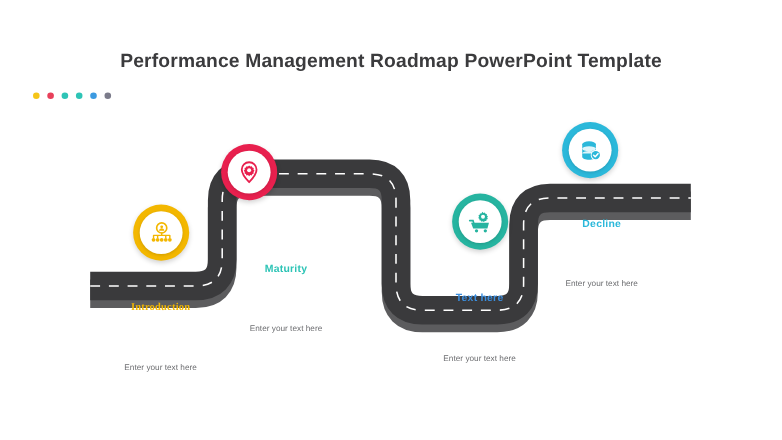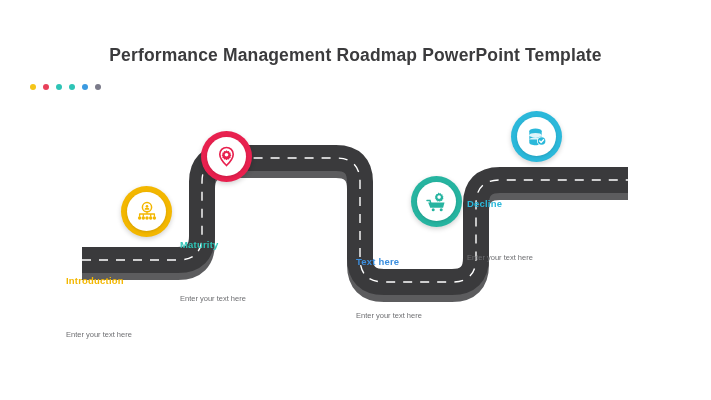--- a/index.html
+++ b/index.html
@@ -65,20 +65,21 @@
     position: absolute;
     background: #ffffff;
     border-radius: 50%;
     box-shadow: 0 1px 3px rgba(0,0,0,0.14);
   }
   .marker svg { position: relative; z-index: 2; }
 
   
   .caption {
     position: absolute;
+    text-align: center;
     width: 160px;
   }
   .caption .cap-title {
     font-size: 9.5px;
     font-weight: bold;
     letter-spacing: 0.2px;
     margin-bottom: 3px;
     display: block;
   }
   .caption .cap-sub {
@@ -126,21 +127,21 @@
       <path d="M9.6 9.8c0-1.4 1.1-2.2 2.4-2.2s2.4 .8 2.4 2.2z" fill="#f3b700"></path>
       <path d="M12 11.8 V14 M12 14 H4.6 M12 14 H19.4 M4.6 14 V16.2 M8.3 14 V16.2 M15.7 14 V16.2 M19.4 14 V16.2" stroke="#f3b700" stroke-width="1.3" fill="none" stroke-linecap="round"></path>
       <circle cx="4.6" cy="18" r="1.7" fill="#f3b700"></circle>
       <circle cx="8.3" cy="18" r="1.7" fill="#f3b700"></circle>
       <circle cx="12" cy="18" r="1.7" fill="#f3b700"></circle>
       <circle cx="15.7" cy="18" r="1.7" fill="#f3b700"></circle>
       <circle cx="19.4" cy="18" r="1.7" fill="#f3b700"></circle>
     </svg>
   </div>
   <div class="caption" style="left:66px; top:275px;">
-    <span class="cap-title" style="color:#f3b700;">Introduction</span>
+    <span class="cap-title" style="color:#f3b700;font-family:Liberation Serif, serif;">Introduction</span>
     <span class="cap-sub">Enter your text here</span>
   </div>
 
   <div class="marker" style="left:201px; top:131px; width:51px; height:51px; background:#e8204e;
               box-shadow:0 2px 5px rgba(0,0,0,0.18);">
     <span class="ring-inner" style="left:6px; top:6px; width:39px; height:39px;"></span>
     <svg width="23" height="23" viewBox="0 0 24 24">
       <path d="M12 2.6c-3.9 0-7 3.1-7 7 0 5 7 11.8 7 11.8s7-6.8 7-11.8c0-3.9-3.1-7-7-7z" fill="none" stroke="#e8204e" stroke-width="1.7"></path>
       <path d="M12 5.6l1.1 1.0 1.5-.3.4 1.4 1.4.4-.3 1.5 1.0 1.1-1.0 1.1.3 1.5-1.4.4-.4 1.4-1.5-.3-1.1 1.0-1.1-1.0-1.5.3-.4-1.4-1.4-.4.3-1.5-1.0-1.1 1.0-1.1-.3-1.5 1.4-.4.4-1.4 1.5.3z" fill="#e8204e"></path>
       <circle cx="12" cy="10.2" r="1.9" fill="#ffffff"></circle>
@@ -156,21 +157,21 @@
     <span class="ring-inner" style="left:6px; top:6px; width:39px; height:39px;"></span>
     <svg width="24" height="24" viewBox="0 0 24 24">
       <path d="M3.2 12.6h16.3l-1.4 5.2H5.2z" fill="#26b4a0"></path>
       <path d="M2.0 10.6h3.0l.7 2.4" stroke="#26b4a0" stroke-width="1.5" fill="none" stroke-linecap="round"></path>
       <circle cx="8.2" cy="19.8" r="1.5" fill="#26b4a0"></circle>
       <circle cx="16.2" cy="19.8" r="1.5" fill="#26b4a0"></circle>
       <path d="M13.6 2.6l.9 1.0 1.3-.4.5 1.2 1.3.2-.1 1.3 1.1.8-.7 1.1.6 1.2-1.2.6-.2 1.3-1.3-.1-.9 1.0-1.1-.7-1.2.6-.5-1.2-1.3-.2.1-1.3-1.1-.8.7-1.1-.6-1.2 1.2-.6.2-1.3 1.3.1z" fill="#26b4a0"></path>
       <circle cx="14.1" cy="7.1" r="1.8" fill="#ffffff"></circle>
     </svg>
   </div>
-  <div class="caption" style="left:356px; top:256px;">
+  <div class="caption" style="left:356px; top:266px;">
     <span class="cap-title" style="color:#3b8ede;">Text here</span>
     <span class="cap-sub">Enter your text here</span>
   </div>
 
   <div class="marker" style="left:511px; top:111px; width:51px; height:51px; background:#2bb8da;
               box-shadow:0 2px 5px rgba(0,0,0,0.18);">
     <span class="ring-inner" style="left:6px; top:6px; width:39px; height:39px;"></span>
     <svg width="24" height="24" viewBox="0 0 24 24">
       <ellipse cx="10.5" cy="6.0" rx="6.2" ry="2.5" fill="#2bb8da"></ellipse>
       <path d="M4.3 6.0v4.0c0 1.4 2.8 2.5 6.2 2.5s6.2-1.1 6.2-2.5V6.0" fill="#2bb8da"></path>

